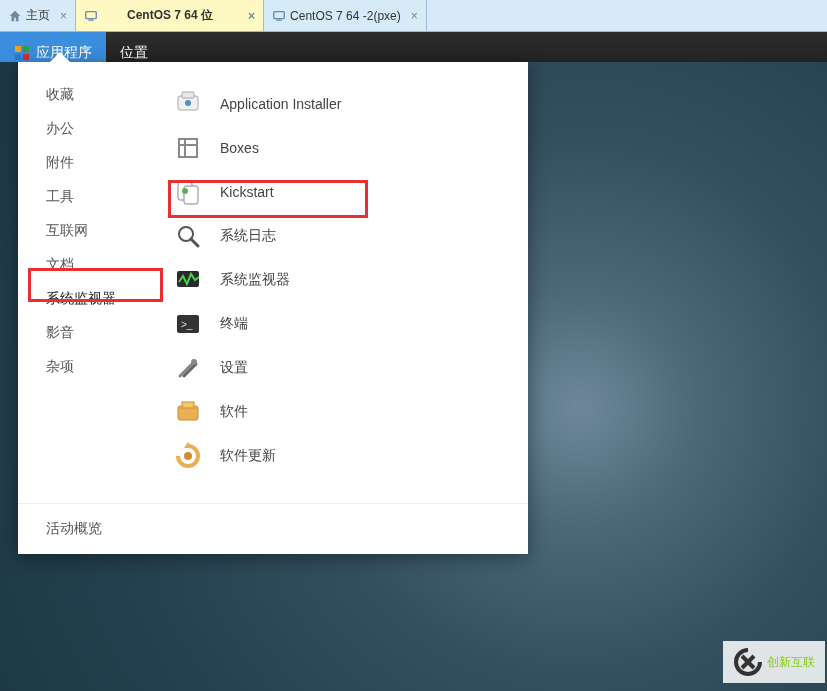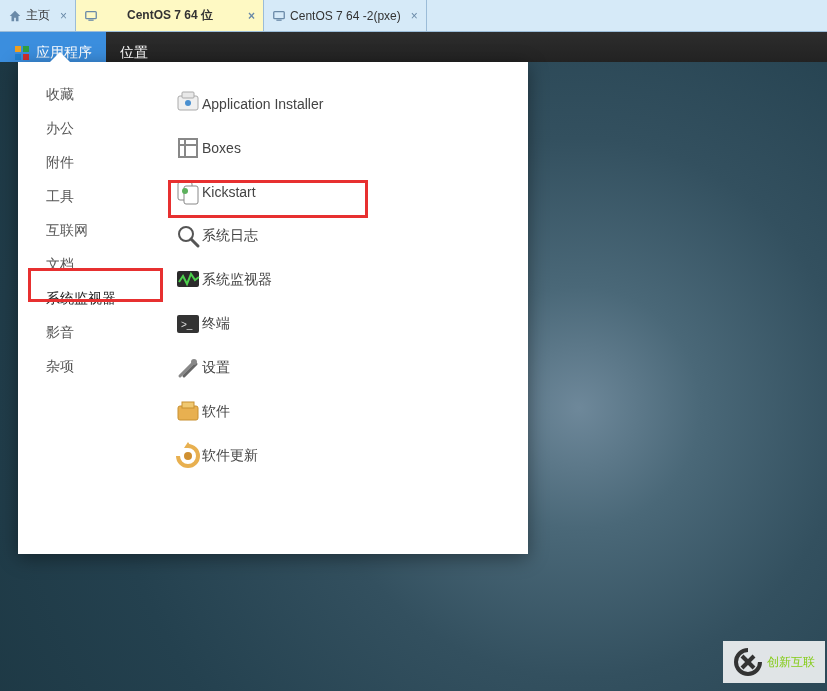--- a/index.html
+++ b/index.html
@@ -119,20 +119,21 @@
     pointer-events:none;
   }
   .app-list {
     flex:1;
     padding-top: 4px;
   }
   .app-item {
     display:flex;
     align-items:center;
     height: 44px;
+    gap: 18px;
     padding-left: 6px;
     cursor: pointer;
     font-size: 14px;
     color: #444;
   }
   .app-icon {
     width: 28px; height: 28px;
     display:flex; align-items:center; justify-content:center;
   }
   .menu-footer {
@@ -322,20 +323,21 @@
               <polygon points="14,0 18,6 10,6" fill="#e8b050"></polygon>
               <circle cx="14" cy="14" r="4" fill="#d09030"></circle>
             </svg>
         </span>
         <span>软件更新</span>
       </div>
 
     </div>
   </div>
 
+  <div class="menu-footer">活动概览</div>
 
   <div class="cat-highlight" style="left:10px; top:206px; width:135px; height:34px;"></div>
   <div class="cat-highlight" style="left:150px; top:118px; width:200px; height:38px;"></div>
 </div>
 
 <div class="watermark">
   <span class="watermark-logo">
     <svg viewBox="0 0 30 30" width="30" height="30">
       <path d="M15 3 A12 12 0 1 0 27 15" fill="none" stroke="#333" stroke-width="4"></path>
       <line x1="9" y1="9" x2="21" y2="21" stroke="#333" stroke-width="4"></line>

